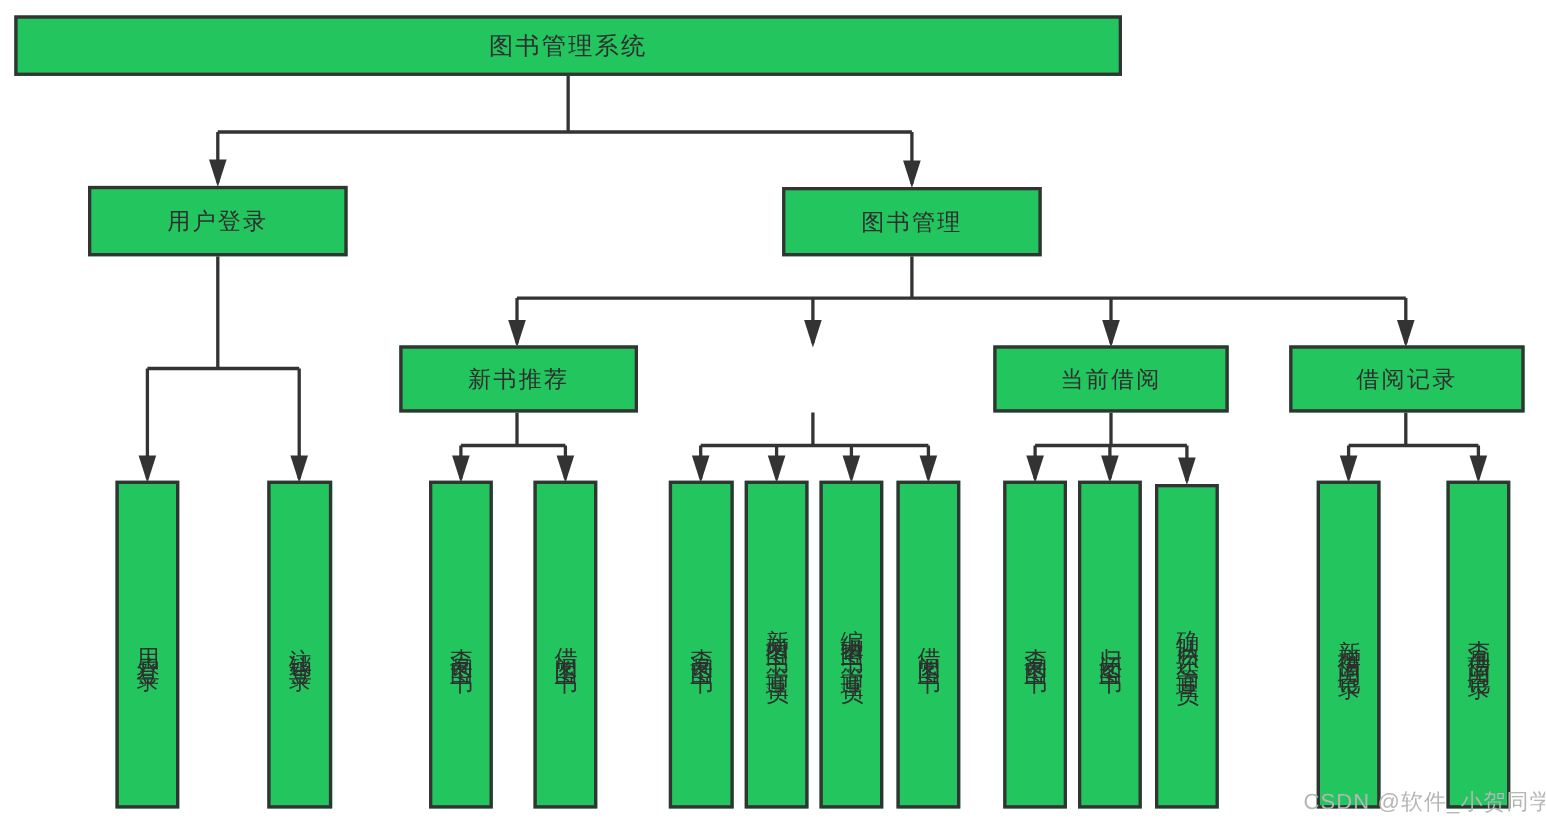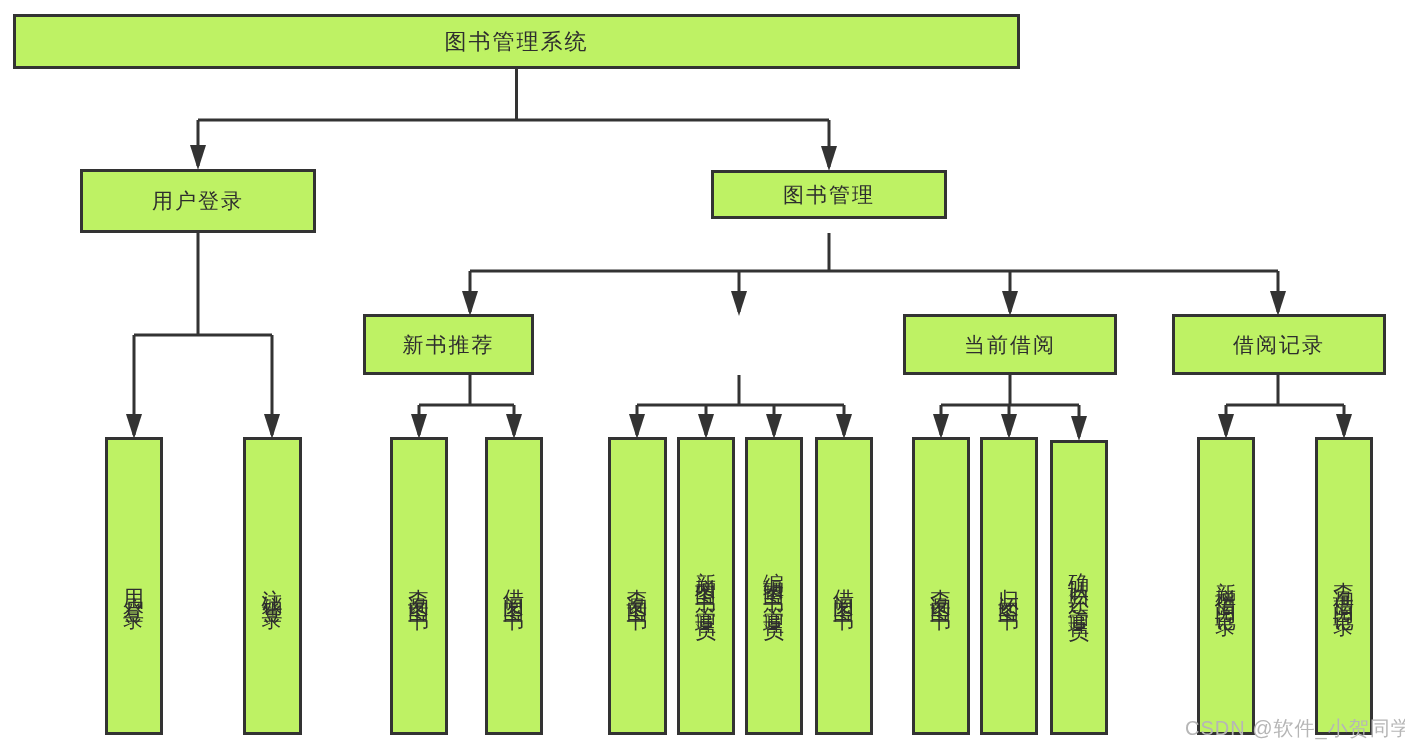--- a/index.html
+++ b/index.html
@@ -17,21 +17,21 @@
   }
   .connectors {
     position: absolute;
     left: 0;
     top: 0;
     z-index: 0;
   }
   .node {
     position: absolute;
     box-sizing: border-box;
-    background: #bef264;
+    background: #22c55e;
     border: 3px solid #333333;
     display: flex;
     align-items: center;
     justify-content: center;
     color: #2e2e2e;
     z-index: 1;
   }
   .hnode span {
     font-size: 21px;
     letter-spacing: 2px;
@@ -94,25 +94,25 @@
     </g>
   </svg>
 
   <div class="node hnode root" style="left:13px; top:14px; width:1007px; height:55px;">
     <span>图书管理系统</span>
   </div>
 
   <div class="node hnode" style="left:80px; top:169px; width:236px; height:64px;">
     <span>用户登录</span>
   </div>
-  <div class="node hnode" style="left:711px; top:170px; width:236px; height:49px;">
+  <div class="node hnode" style="left:711px; top:170px; width:236px; height:63px;">
     <span>图书管理</span>
   </div>
 
-  <div class="node hnode" style="left:363px; top:314px; width:171px; height:61px;">
+  <div class="node hnode" style="left:363px; top:314px; width:217px; height:61px;">
     <span>新书推荐</span>
   </div>
   <div class="node hnode" style="left:903px; top:314px; width:214px; height:61px;">
     <span>当前借阅</span>
   </div>
   <div class="node hnode" style="left:1172px; top:314px; width:214px; height:61px;">
     <span>借阅记录</span>
   </div>
 
   <div class="node leaf" style="left:105px; top:437px; width:58px; height:298px;">

